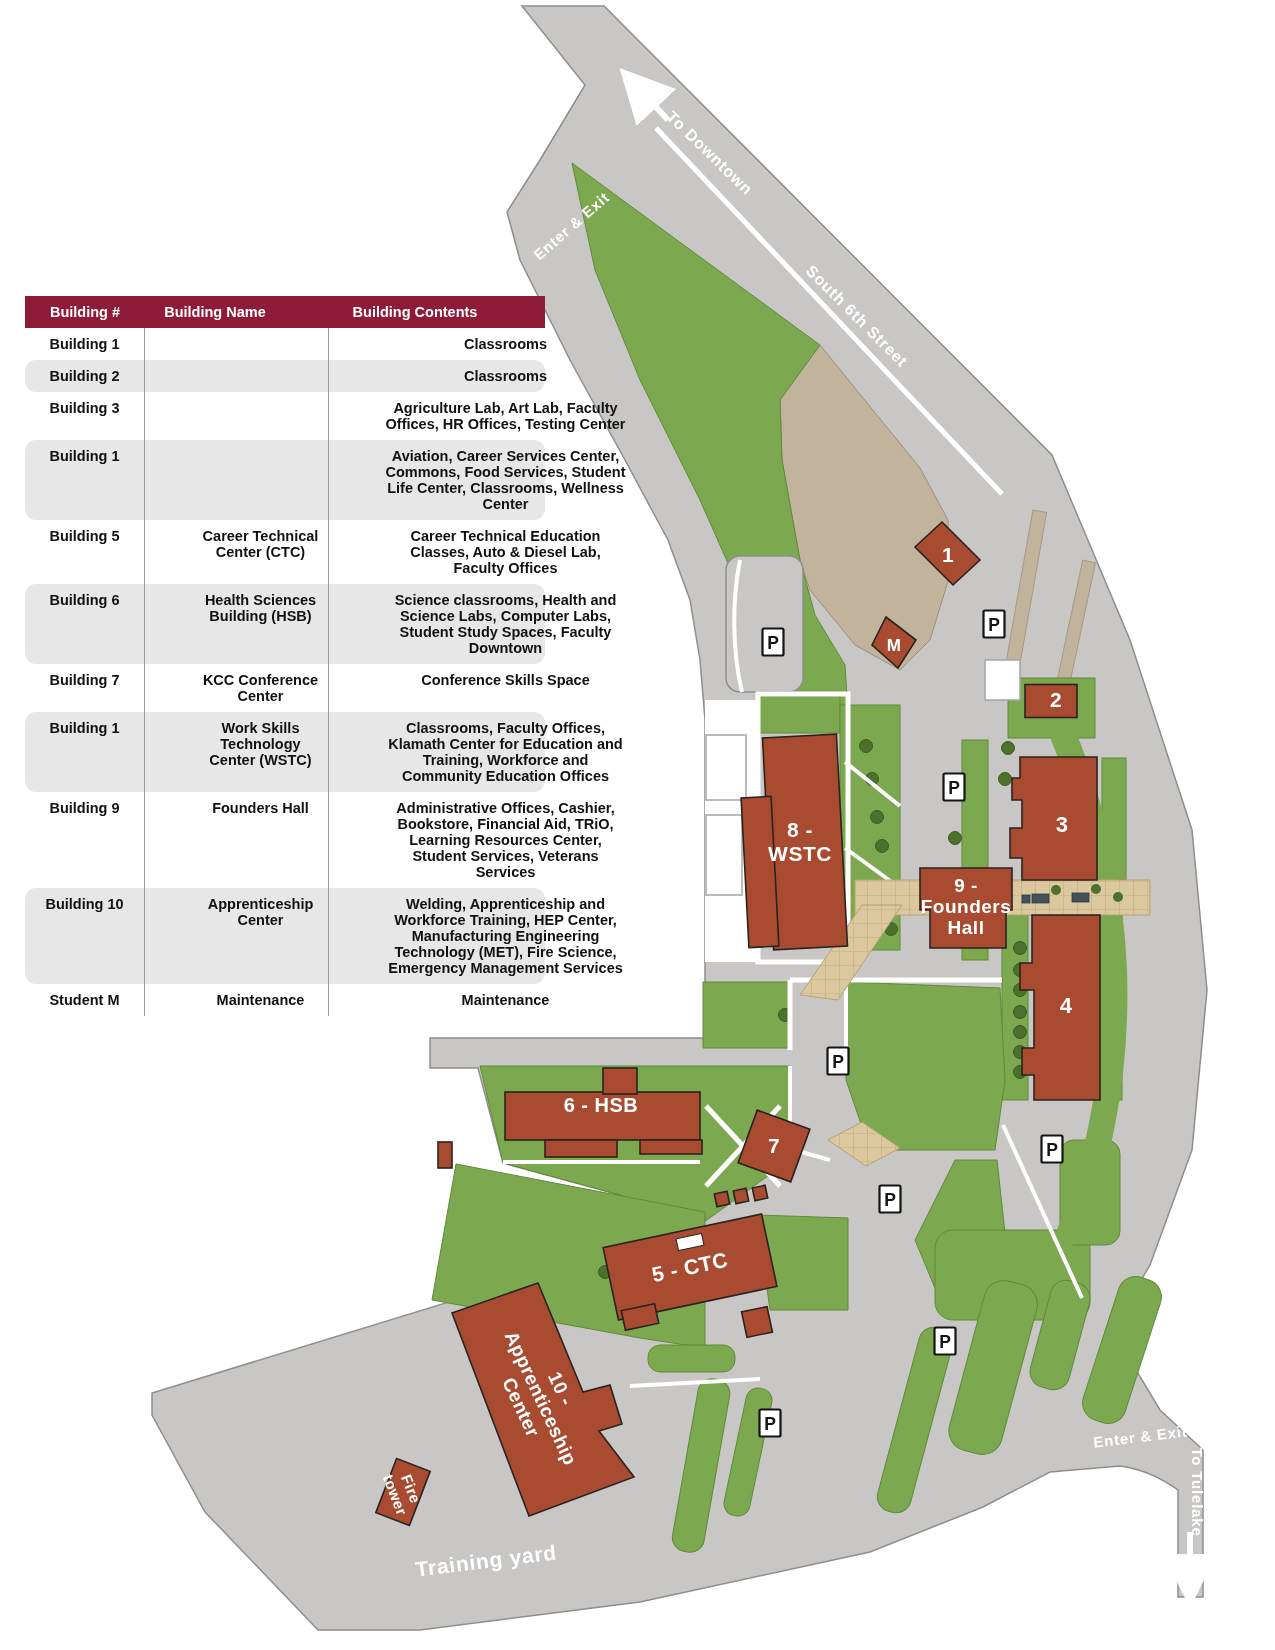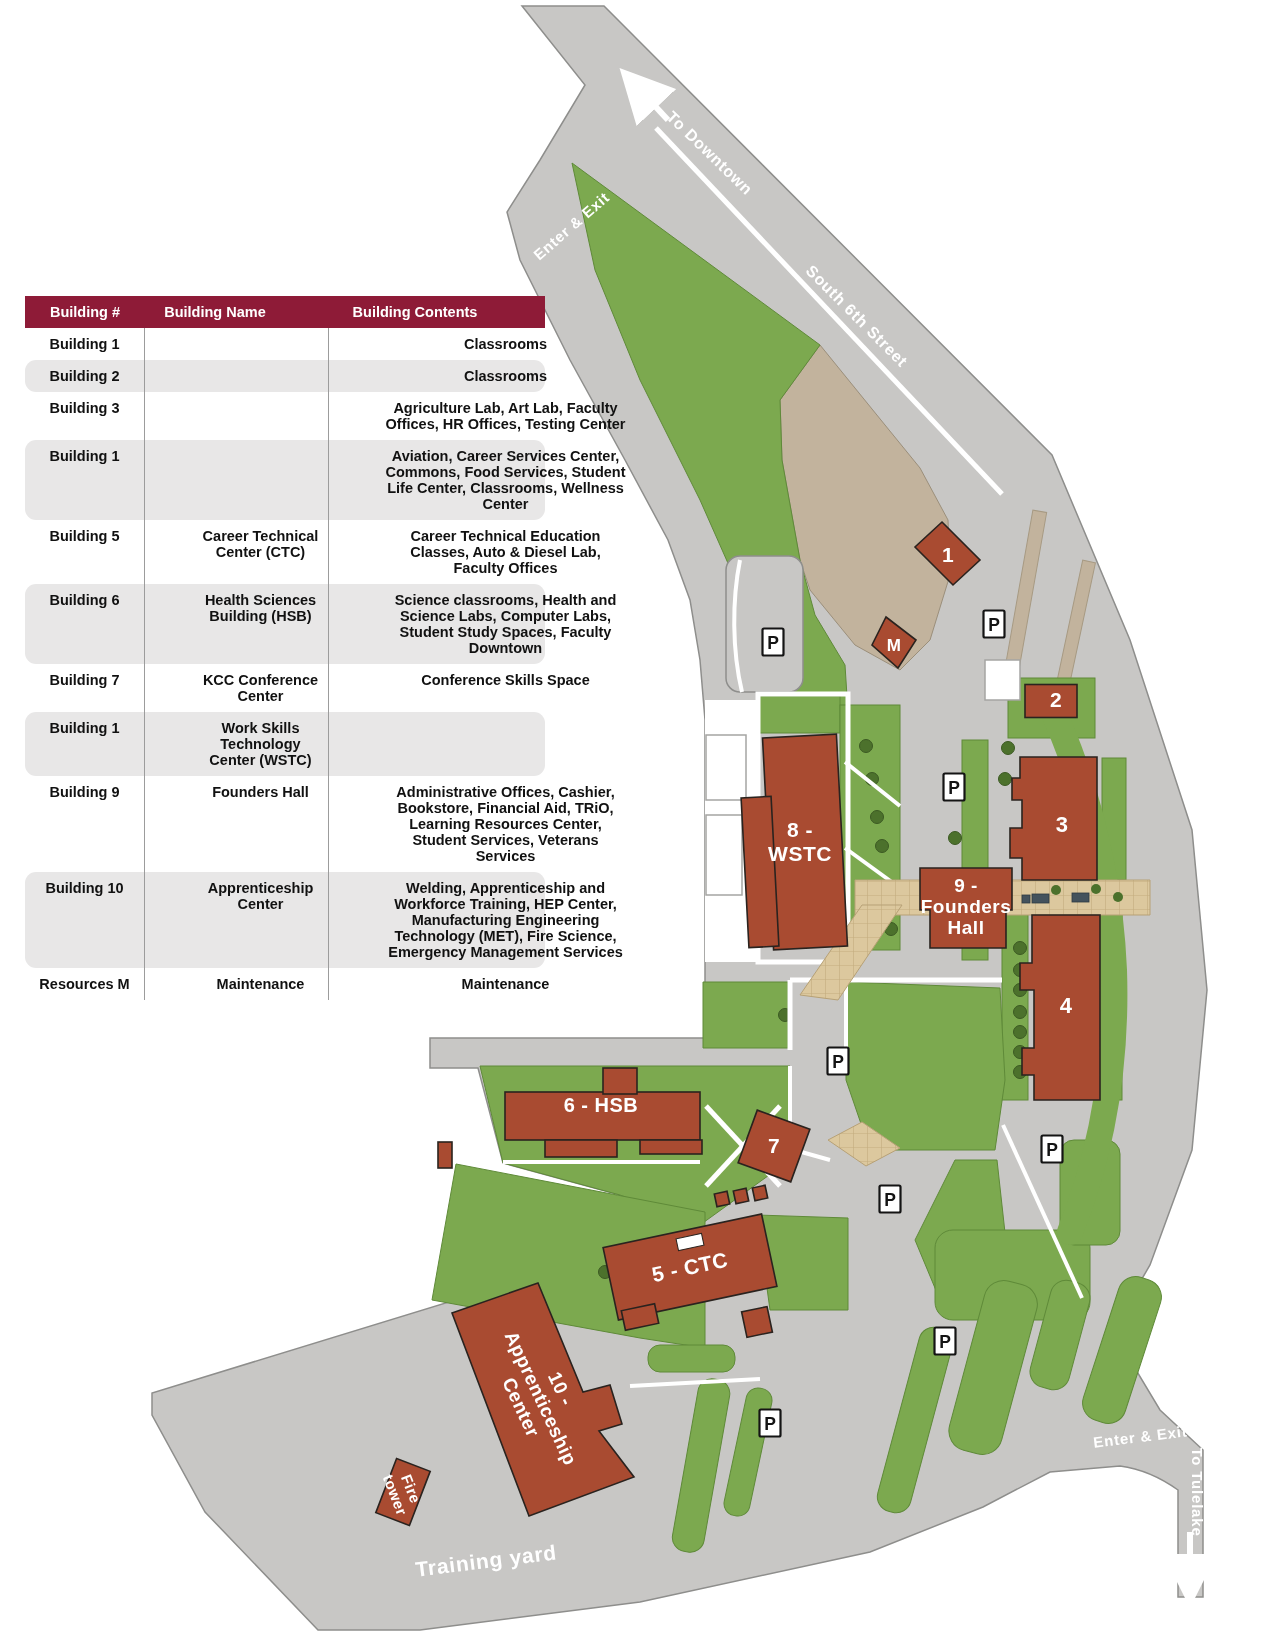--- a/index.html
+++ b/index.html
@@ -327,30 +327,31 @@
         <div class="c c3">Science classrooms, Health and Science Labs, Computer Labs, Student Study Spaces, Faculty Downtown</div>
       </div>
       <div class="trow">
         <div class="c c1">Building 7</div>
         <div class="c c2">KCC Conference Center</div>
         <div class="c c3">Conference Skills Space</div>
       </div>
       <div class="trow alt">
         <div class="c c1">Building 1</div>
         <div class="c c2">Work Skills Technology Center (WSTC)</div>
+        <div class="c c3">Classrooms, Faculty Offices, Klamath Center for Education and Training, Workforce and Community Education Offices</div>
       </div>
       <div class="trow">
         <div class="c c1">Building 9</div>
         <div class="c c2">Founders Hall</div>
         <div class="c c3">Administrative Offices, Cashier, Bookstore, Financial Aid, TRiO, Learning Resources Center, Student Services, Veterans Services</div>
       </div>
       <div class="trow alt">
         <div class="c c1">Building 10</div>
         <div class="c c2">Apprenticeship Center</div>
         <div class="c c3">Welding, Apprenticeship and Workforce Training, HEP Center, Manufacturing Engineering Technology (MET), Fire Science, Emergency Management Services</div>
       </div>
       <div class="trow">
-        <div class="c c1">Resources M</div>
+        <div class="c c1">Student M</div>
         <div class="c c2">Maintenance</div>
         <div class="c c3">Maintenance</div>
       </div>
     </div>
 </div>
 
 </body></html>

